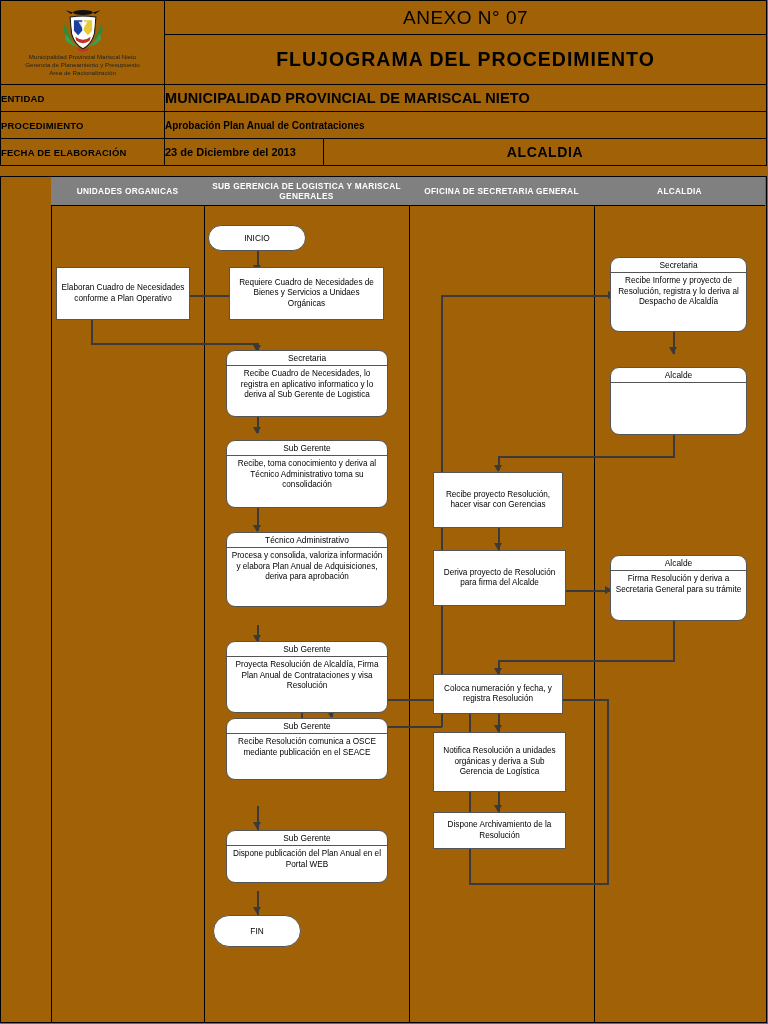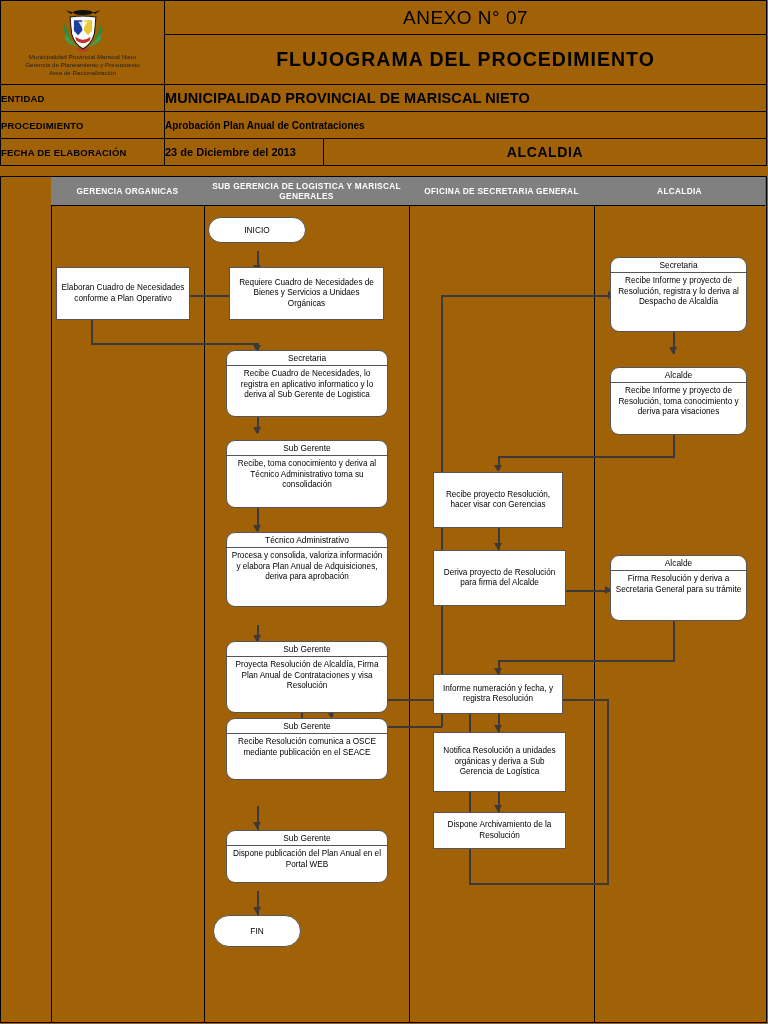--- a/index.html
+++ b/index.html
@@ -98,21 +98,21 @@
   </tbody>
     </table>
 
   <div class="lane-wrap">
 
     <div class="vline" style="left:50px;"></div>
     <div class="vline" style="left:203px;"></div>
     <div class="vline" style="left:408px;"></div>
     <div class="vline" style="left:593px;"></div>
 
-    <div class="lane-head" style="left:50px;width:153px;">GERENCIA ORGANICAS</div>
+    <div class="lane-head" style="left:50px;width:153px;">UNIDADES ORGANICAS</div>
     <div class="lane-head" style="left:203px;width:205px;">SUB GERENCIA DE LOGISTICA Y MARISCAL GENERALES</div>
     <div class="lane-head" style="left:408px;width:185px;">OFICINA DE SECRETARIA GENERAL</div>
     <div class="lane-head" style="left:593px;width:171px;">ALCALDIA</div>
 
     <div class="ln lnv" style="left:256px;top:74px;height:20px;"></div>
     <div class="arw down" style="left:252px;top:88px;"></div>
 
     <div class="ln lnh" style="left:131px;top:118px;width:100px;"></div>
     <div class="arw left" style="left:124px;top:114px;"></div>
 
@@ -167,21 +167,21 @@
     <div class="ln lnh" style="left:330px;top:522px;width:278px;"></div>
     <div class="ln lnv" style="left:330px;top:522px;height:18px;"></div>
     <div class="arw down" style="left:326px;top:534px;"></div>
 
     <div class="ln lnv" style="left:256px;top:629px;height:24px;"></div>
     <div class="arw down" style="left:252px;top:645px;"></div>
 
     <div class="ln lnv" style="left:256px;top:714px;height:24px;"></div>
     <div class="arw down" style="left:252px;top:730px;"></div>
 
-    <div class="term" style="left:207px;top:40px;width:98px;height:26px;">INICIO</div>
+    <div class="term" style="left:207px;top:48px;width:98px;height:26px;">INICIO</div>
 
     <div class="node plain" style="left:55px;top:90px;width:134px;height:53px;">
       <div class="bdy">Elaboran Cuadro de Necesidades conforme a Plan Operativo</div>
     </div>
 
     <div class="node plain" style="left:228px;top:90px;width:155px;height:53px;">
       <div class="bdy">Requiere Cuadro de Necesidades de Bienes y Servicios a Unidaes Orgánicas</div>
     </div>
 
     <div class="node hdr2" style="left:225px;top:173px;width:162px;height:67px;">
@@ -218,39 +218,38 @@
 
     <div class="node plain" style="left:432px;top:373px;width:133px;height:56px;">
       <div class="bdy">Deriva proyecto de Resolución para firma del Alcalde</div>
     </div>
 
     <div class="node plain" style="left:432px;top:295px;width:130px;height:56px;">
       <div class="bdy">Recibe proyecto Resolución, hacer visar con Gerencias</div>
     </div>
 
     <div class="node plain" style="left:432px;top:497px;width:130px;height:40px;">
-      <div class="bdy">Informe numeración y fecha, y registra Resolución</div>
+      <div class="bdy">Coloca numeración y fecha, y registra Resolución</div>
     </div>
 
     <div class="node plain" style="left:432px;top:555px;width:133px;height:60px;">
       <div class="bdy">Notifica Resolución a unidades orgánicas y deriva a Sub Gerencia de Logística</div>
     </div>
 
     <div class="node plain" style="left:432px;top:635px;width:133px;height:37px;">
       <div class="bdy">Dispone Archivamiento de la Resolución</div>
     </div>
 
     <div class="node hdr2" style="left:609px;top:80px;width:137px;height:75px;">
       <div class="ttl">Secretaria</div>
       <div class="bdy">Recibe Informe y proyecto de Resolución, registra y lo deriva al Despacho de Alcaldía</div>
     </div>
 
     <div class="node hdr2" style="left:609px;top:190px;width:137px;height:68px;">
       <div class="ttl">Alcalde</div>
-      <div class="bdy">Recibe Informe y proyecto de Resolución, toma conocimiento y deriva para visaciones</div>
     </div>
 
     <div class="node hdr2" style="left:609px;top:378px;width:137px;height:66px;">
       <div class="ttl">Alcalde</div>
       <div class="bdy">Firma Resolución y deriva a Secretaria General para su trámite</div>
     </div>
 
   </div>
 </div>
 

